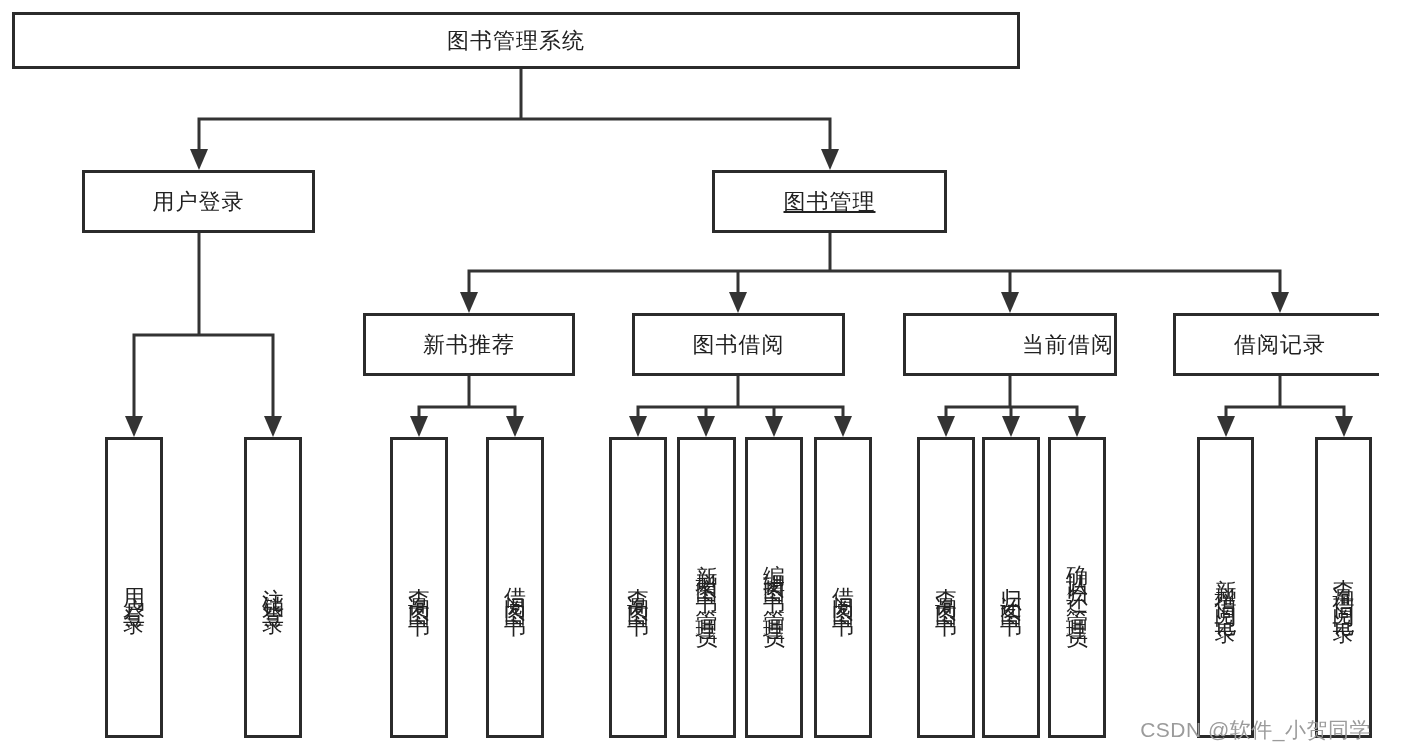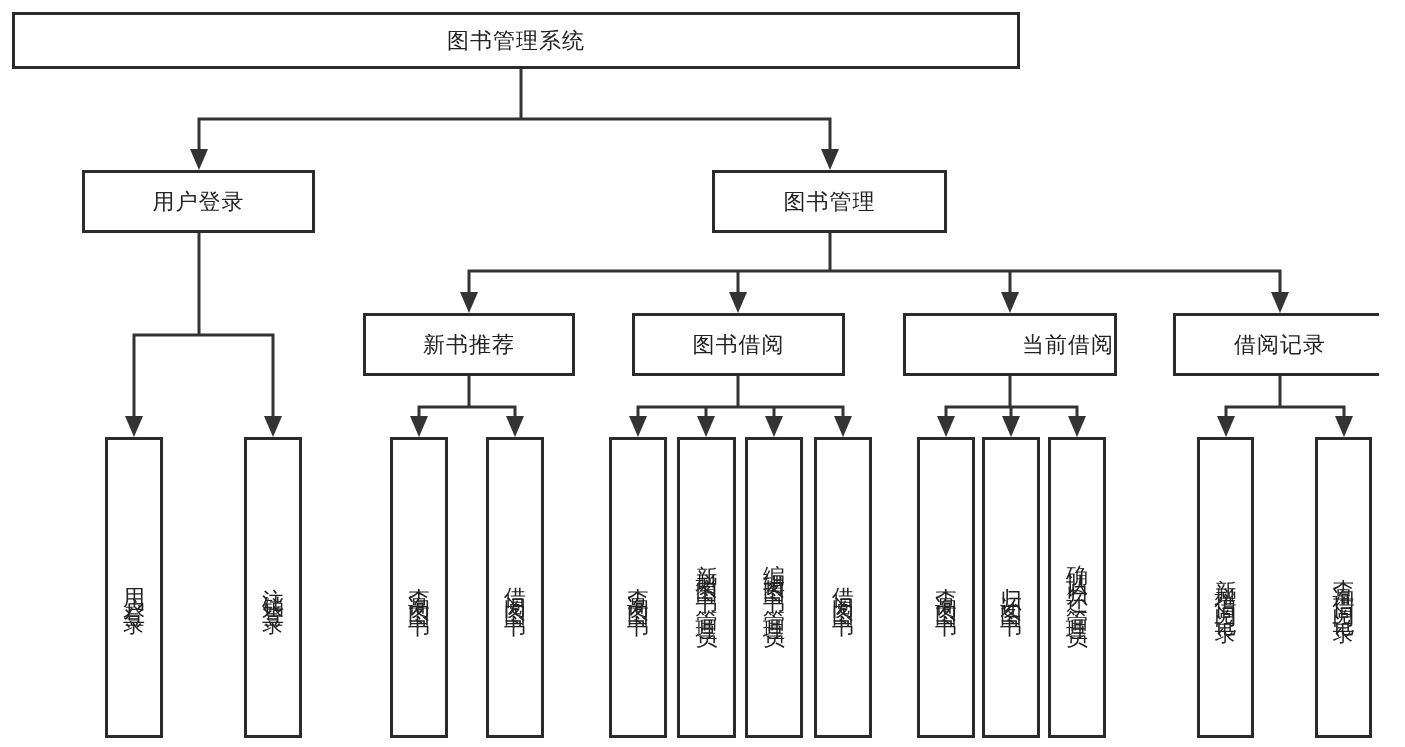--- a/index.html
+++ b/index.html
@@ -107,21 +107,21 @@
     </g>
   </svg>
 
   <div class="box" style="left:12px; top:12px; width:1008px; height:57px;">
     <span class="lbl">图书管理系统</span>
   </div>
 
   <div class="box" style="left:82px; top:170px; width:233px; height:63px;">
     <span class="lbl">用户登录</span>
   </div>
-  <div class="box" style="left:712px; top:170px; width:235px; height:63px;">
+  <div class="box" style="left:712px; top:170px; width:235px; height:63px;text-decoration:underline;">
     <span class="lbl">图书管理</span>
   </div>
 
   <div class="box" style="left:632px; top:313px; width:213px; height:63px;">
     <span class="lbl">图书借阅</span>
   </div>
   <div class="box" style="left:363px; top:313px; width:212px; height:63px;">
     <span class="lbl">新书推荐</span>
   </div>
   <div class="box" style="left:903px; top:313px; width:214px; height:63px;justify-content:flex-end;">
@@ -168,14 +168,15 @@
     <span class="lbl">确认归还（管理员）</span>
   </div>
 
   <div class="box v" style="left:1197px; top:437px; width:57px; height:301px;">
     <span class="lbl">新增借阅记录</span>
   </div>
   <div class="box v" style="left:1315px; top:437px; width:57px; height:301px;">
     <span class="lbl">查询借阅记录</span>
   </div>
 
+  <div class="watermark">CSDN @软件_小贺同学</div>
 
 </div>
 
 </body></html>

